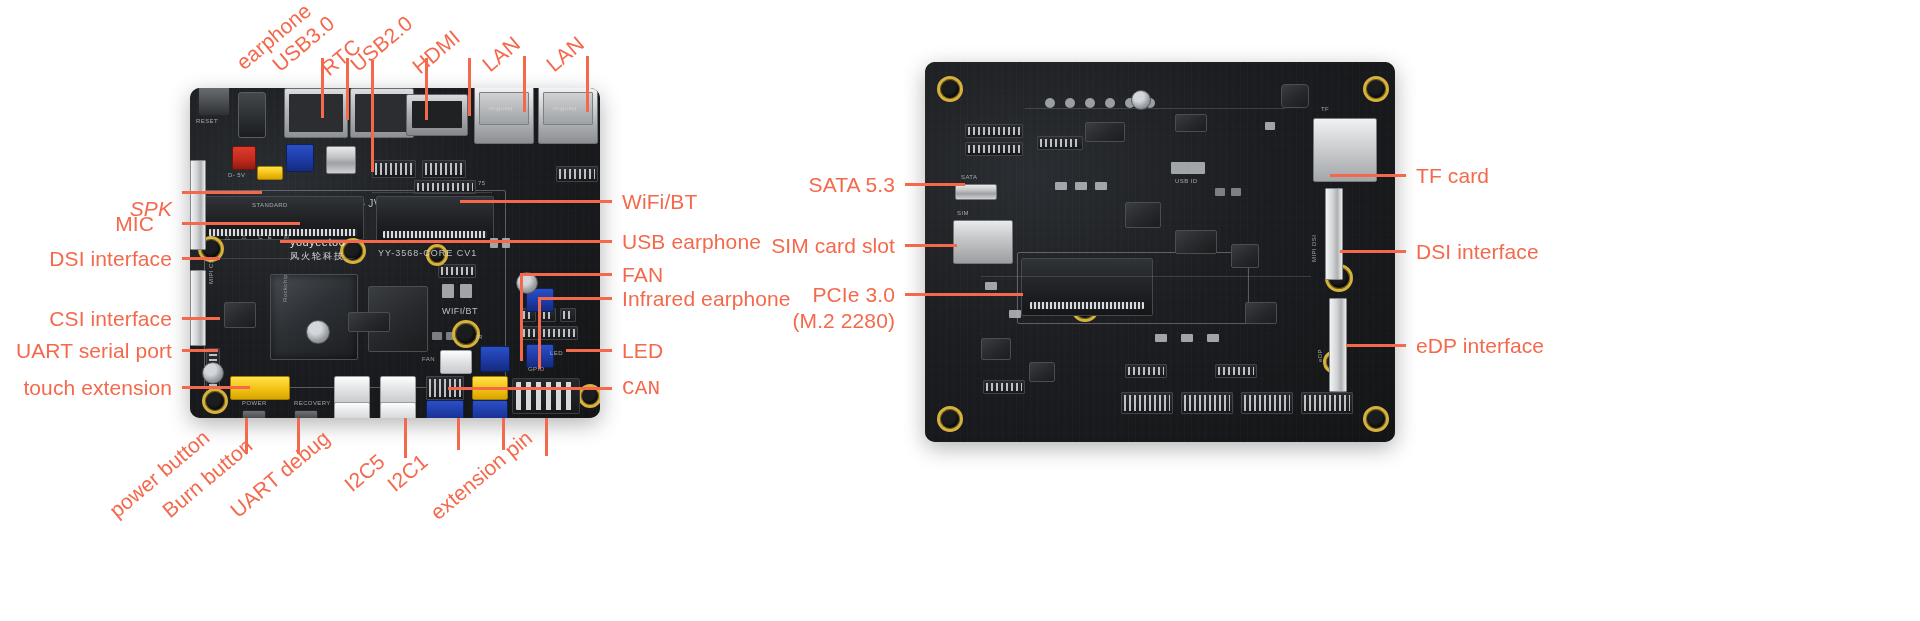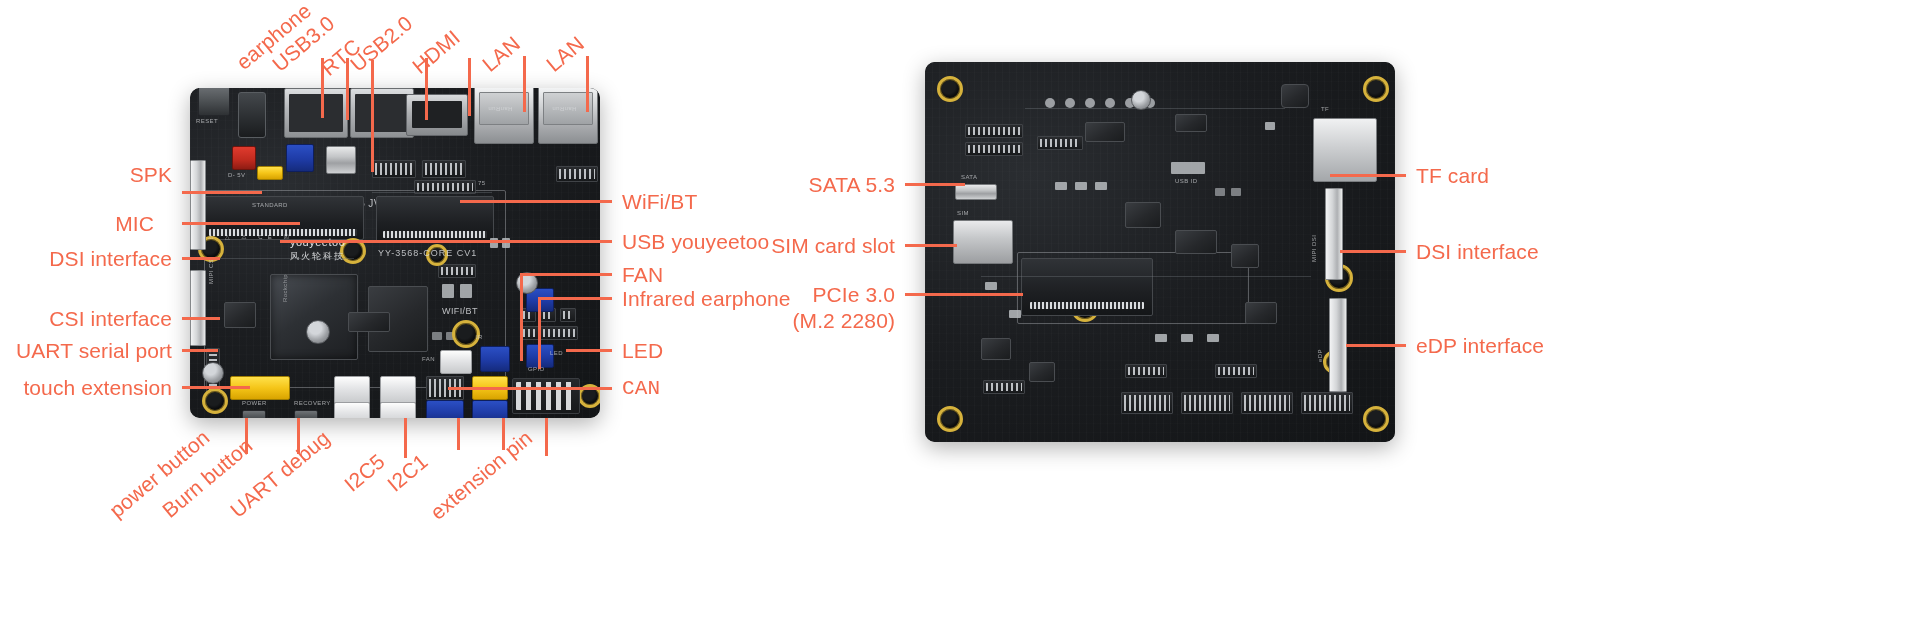--- a/index.html
+++ b/index.html
@@ -366,21 +366,21 @@
     <div class="ln v" style="left:468px;top:58px;height:58px;"></div>
 
     <div class="lbl diag" style="left:492px;top:54px;transform:rotate(-40deg);transform-origin:left bottom;">LAN</div>
     <div class="ln v" style="left:523px;top:56px;height:56px;"></div>
 
     <div class="lbl diag" style="left:556px;top:54px;transform:rotate(-40deg);transform-origin:left bottom;">LAN</div>
     <div class="ln v" style="left:586px;top:56px;height:56px;"></div>
   </div>
 
   <div>
-    <div class="lbl rightalign" style="left:172px;top:174px;">SPK</div>
+    <div class="lbl rightalign" style="left:172px;top:208px;font-style:italic;">SPK</div>
     <div class="ln h" style="left:182px;top:191px;width:80px;"></div>
 
     <div class="lbl rightalign" style="left:154px;top:223px;">MIC</div>
     <div class="ln h" style="left:182px;top:222px;width:118px;"></div>
 
     <div class="lbl rightalign" style="left:172px;top:258px;">DSI interface</div>
     <div class="ln h" style="left:182px;top:257px;width:38px;"></div>
 
     <div class="lbl rightalign" style="left:172px;top:318px;">CSI interface</div>
     <div class="ln h" style="left:182px;top:317px;width:38px;"></div>
@@ -390,21 +390,21 @@
 
     <div class="lbl rightalign" style="left:172px;top:387px;">touch extension</div>
     <div class="ln h" style="left:182px;top:386px;width:68px;"></div>
   </div>
 
   <div>
     <div class="ln h" style="left:460px;top:200px;width:152px;"></div>
     <div class="lbl right" style="left:622px;top:201px;">WiFi/BT</div>
 
     <div class="ln h" style="left:280px;top:240px;width:332px;"></div>
-    <div class="lbl right" style="left:622px;top:241px;">USB youyeetoo</div>
+    <div class="lbl right" style="left:622px;top:241px;">USB earphone</div>
 
     <div class="ln h" style="left:520px;top:273px;width:92px;"></div>
     <div class="ln v" style="left:520px;top:273px;height:88px;"></div>
     <div class="lbl right" style="left:622px;top:274px;">FAN</div>
 
     <div class="ln h" style="left:538px;top:297px;width:74px;"></div>
     <div class="ln v" style="left:538px;top:297px;height:72px;"></div>
     <div class="lbl right" style="left:622px;top:298px;">Infrared earphone</div>
 
     <div class="ln h" style="left:566px;top:349px;width:46px;"></div>

